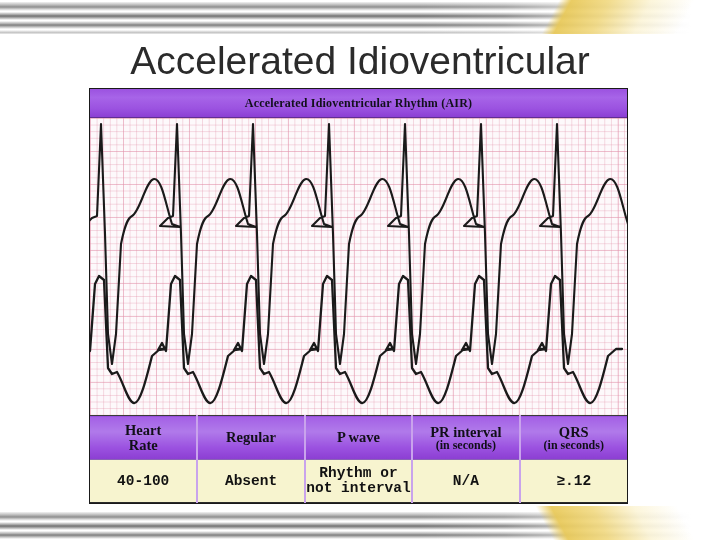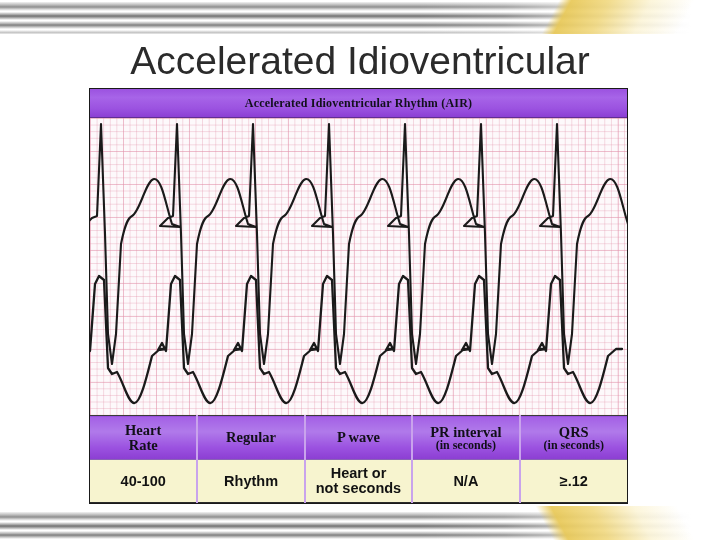--- a/index.html
+++ b/index.html
@@ -191,21 +191,21 @@
     font-size: 12px;
     line-height: 11px;
     display: block;
     font-weight: bold;
   }
 
   .val-row td {
     height: 42px;
     background: #f7f4cf;
     border-bottom: 1px solid #2a2a2a;
-    font-family: Liberation Sans, sans-serif;
+    font-family: Liberation Mono, monospace;
     font-weight: bold;
     font-size: 14.5px;
     line-height: 15px;
     color: #121212;
   }
   .val-row td span { display: block; }
 </style>
 </head>
 <body>
 
@@ -254,25 +254,25 @@
         <td>
           <span class="hdr-main">QRS</span>
           <span class="hdr-sub">(in seconds)</span>
         </td>
       </tr>
       <tr class="val-row">
         <td>
           <span>40-100</span>
         </td>
         <td>
-          <span>Rhythm</span>
-        </td>
-        <td>
-          <span>Heart or</span>
-          <span>not seconds</span>
+          <span>Absent</span>
+        </td>
+        <td>
+          <span>Rhythm or</span>
+          <span>not interval</span>
         </td>
         <td>
           <span>N/A</span>
         </td>
         <td>
           <span>≥.12</span>
         </td>
       </tr>
     </tbody>
   </table>

